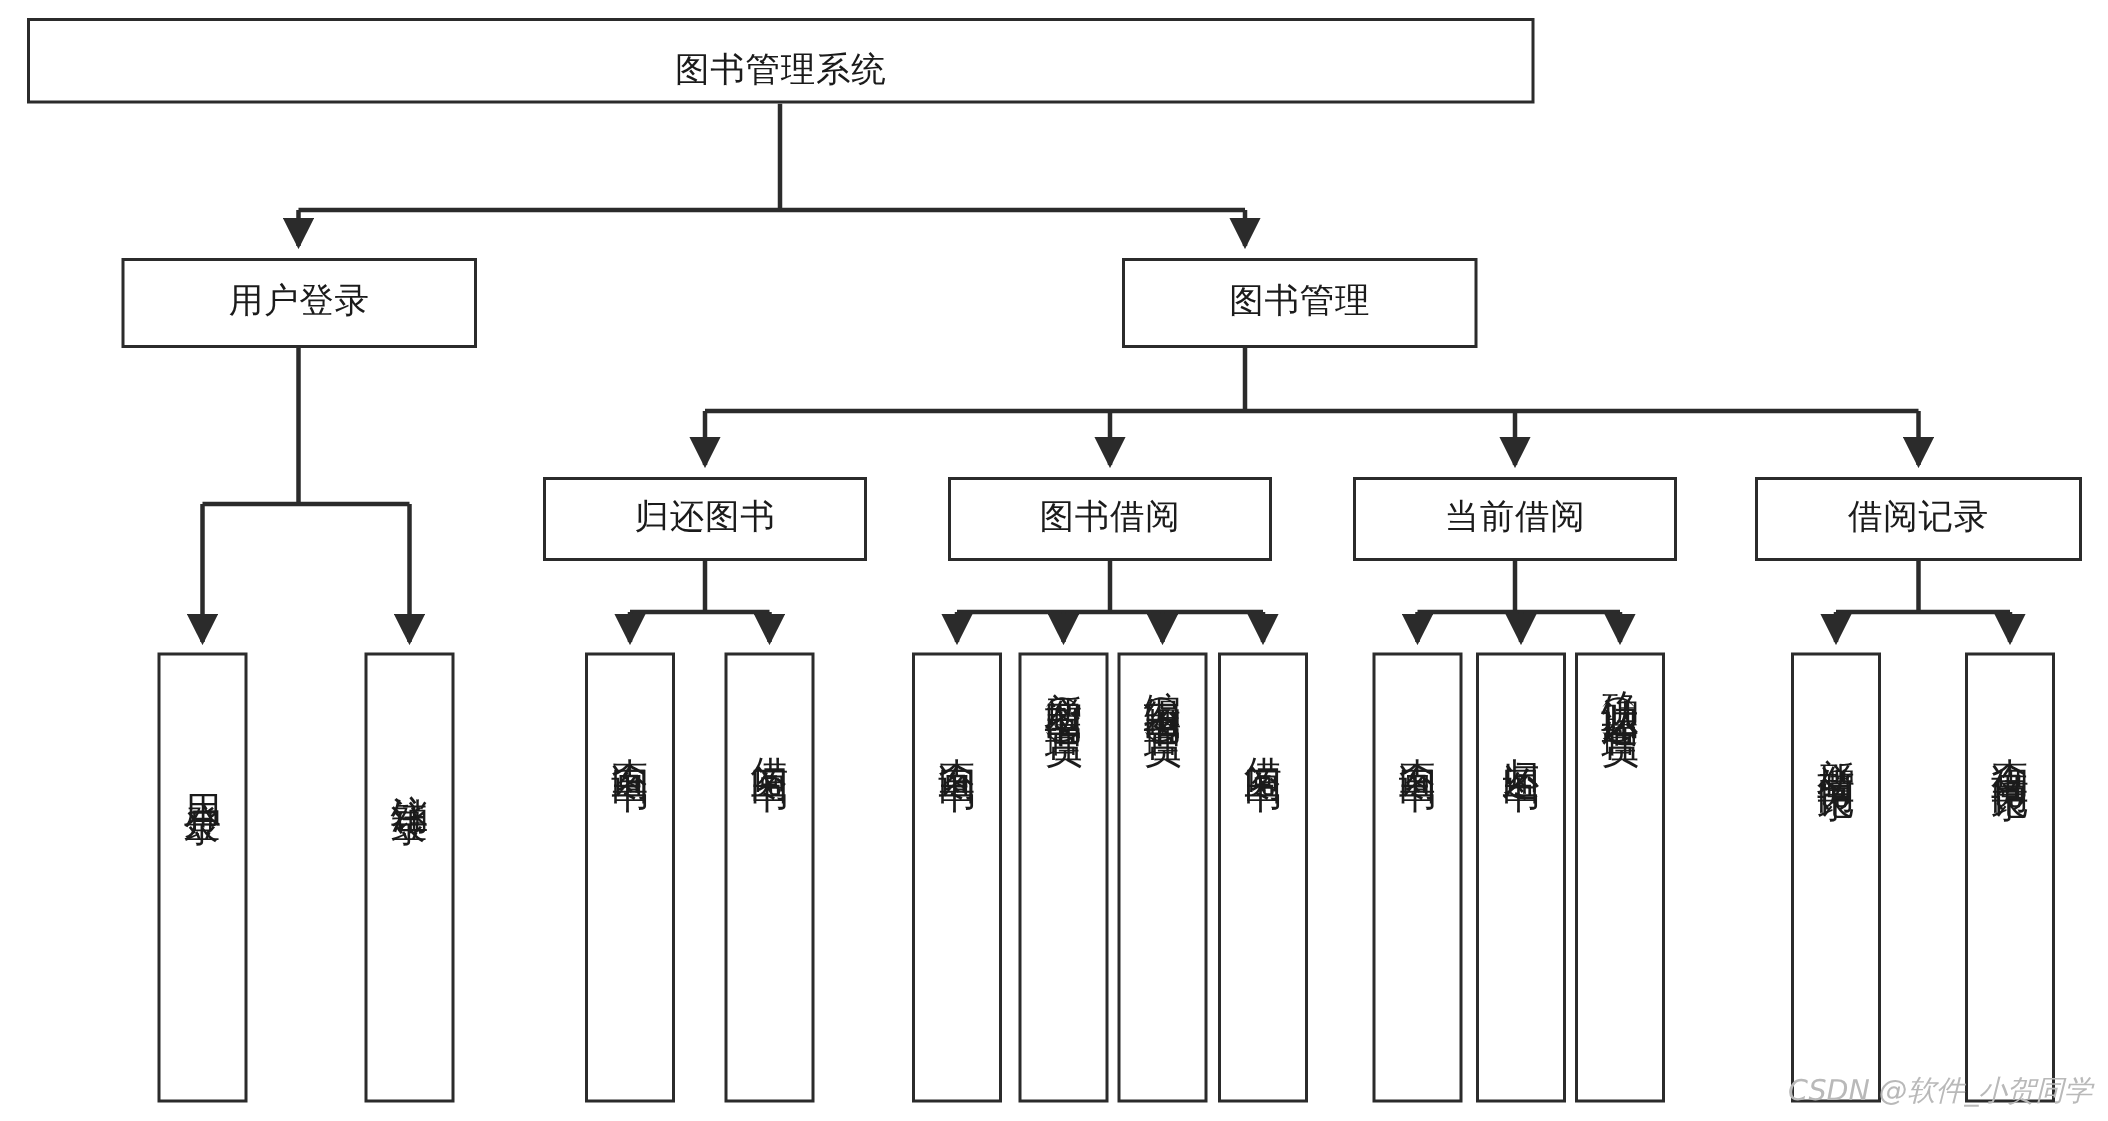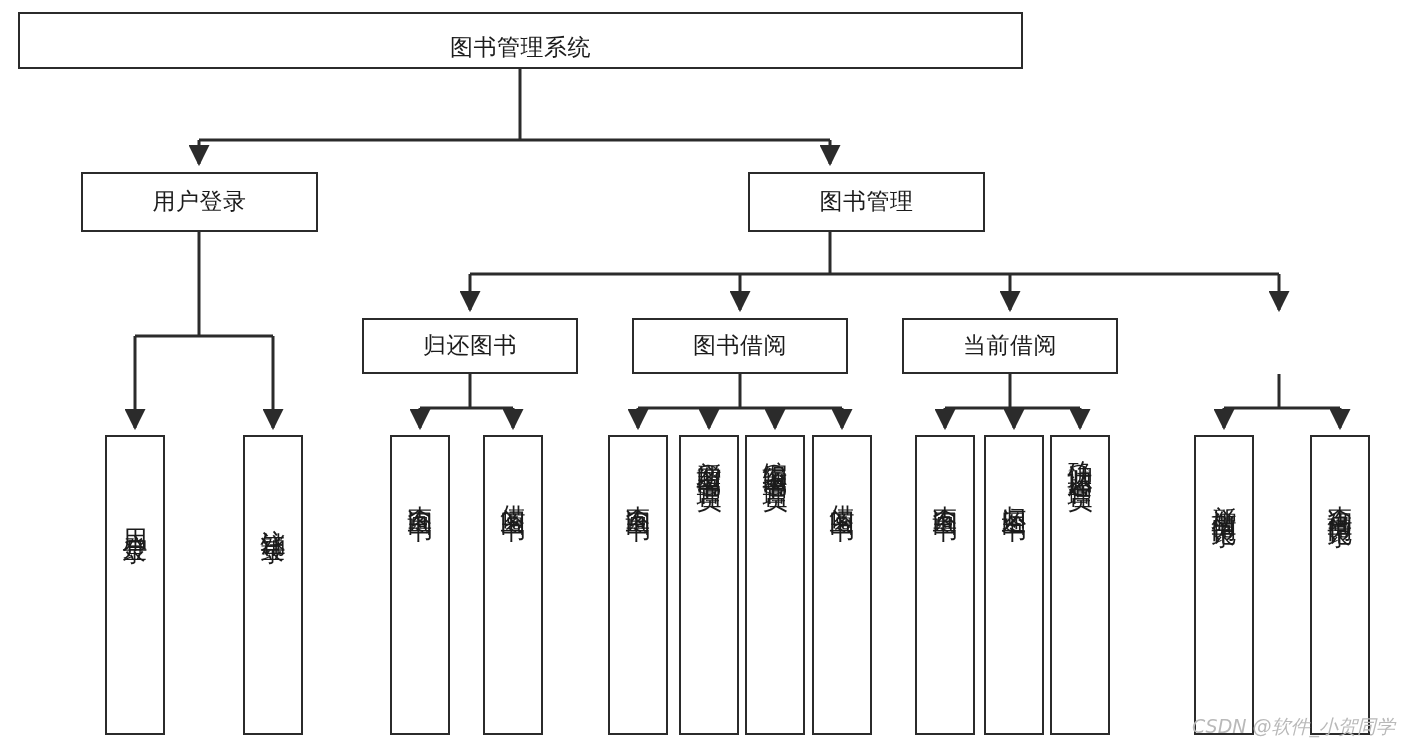--- a/index.html
+++ b/index.html
@@ -153,20 +153,23 @@
 
   <div class="node h" style="left:362px; top:318px; width:216px; height:56px;">
     <span class="label">归还图书</span>
   </div>
   <div class="node h" style="left:902px; top:318px; width:216px; height:56px;">
     <span class="label">当前借阅</span>
   </div>
   <div class="node h" style="left:632px; top:318px; width:216px; height:56px;">
     <span class="label">图书借阅</span>
   </div>
+  <div class="node h" style="left:1170px; top:318px; width:218px; height:56px;">
+    <span class="label">借阅记录</span>
+  </div>
 
   <div class="node v mid" style="left:105px; top:435px; width:60px; height:300px;">
     <span class="label">用户登录</span>
   </div>
   <div class="node v mid" style="left:243px; top:435px; width:60px; height:300px;">
     <span class="label">注销登录</span>
   </div>
 
   <div class="node v mid2" style="left:390px; top:435px; width:60px; height:300px;">
     <span class="label">查询图书</span>

